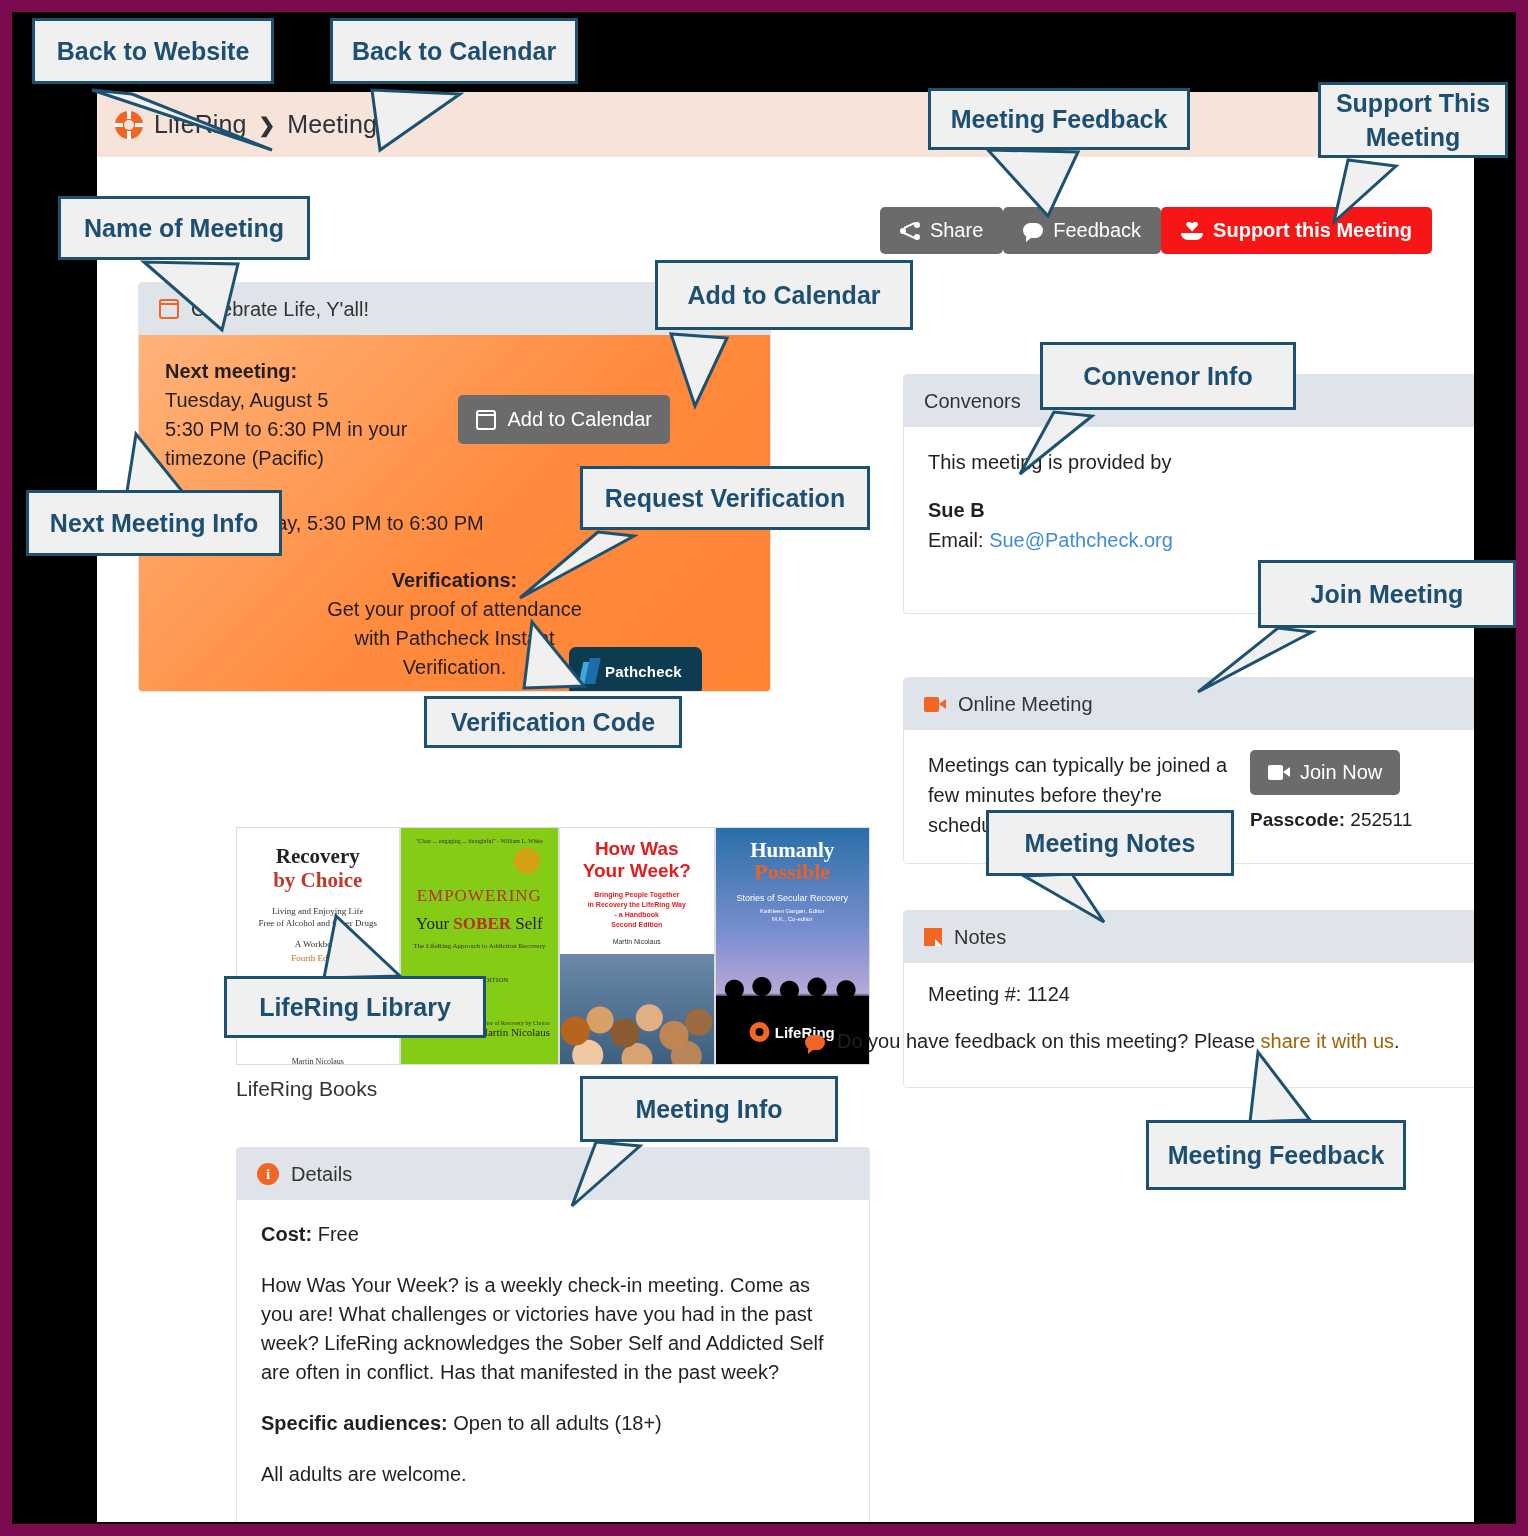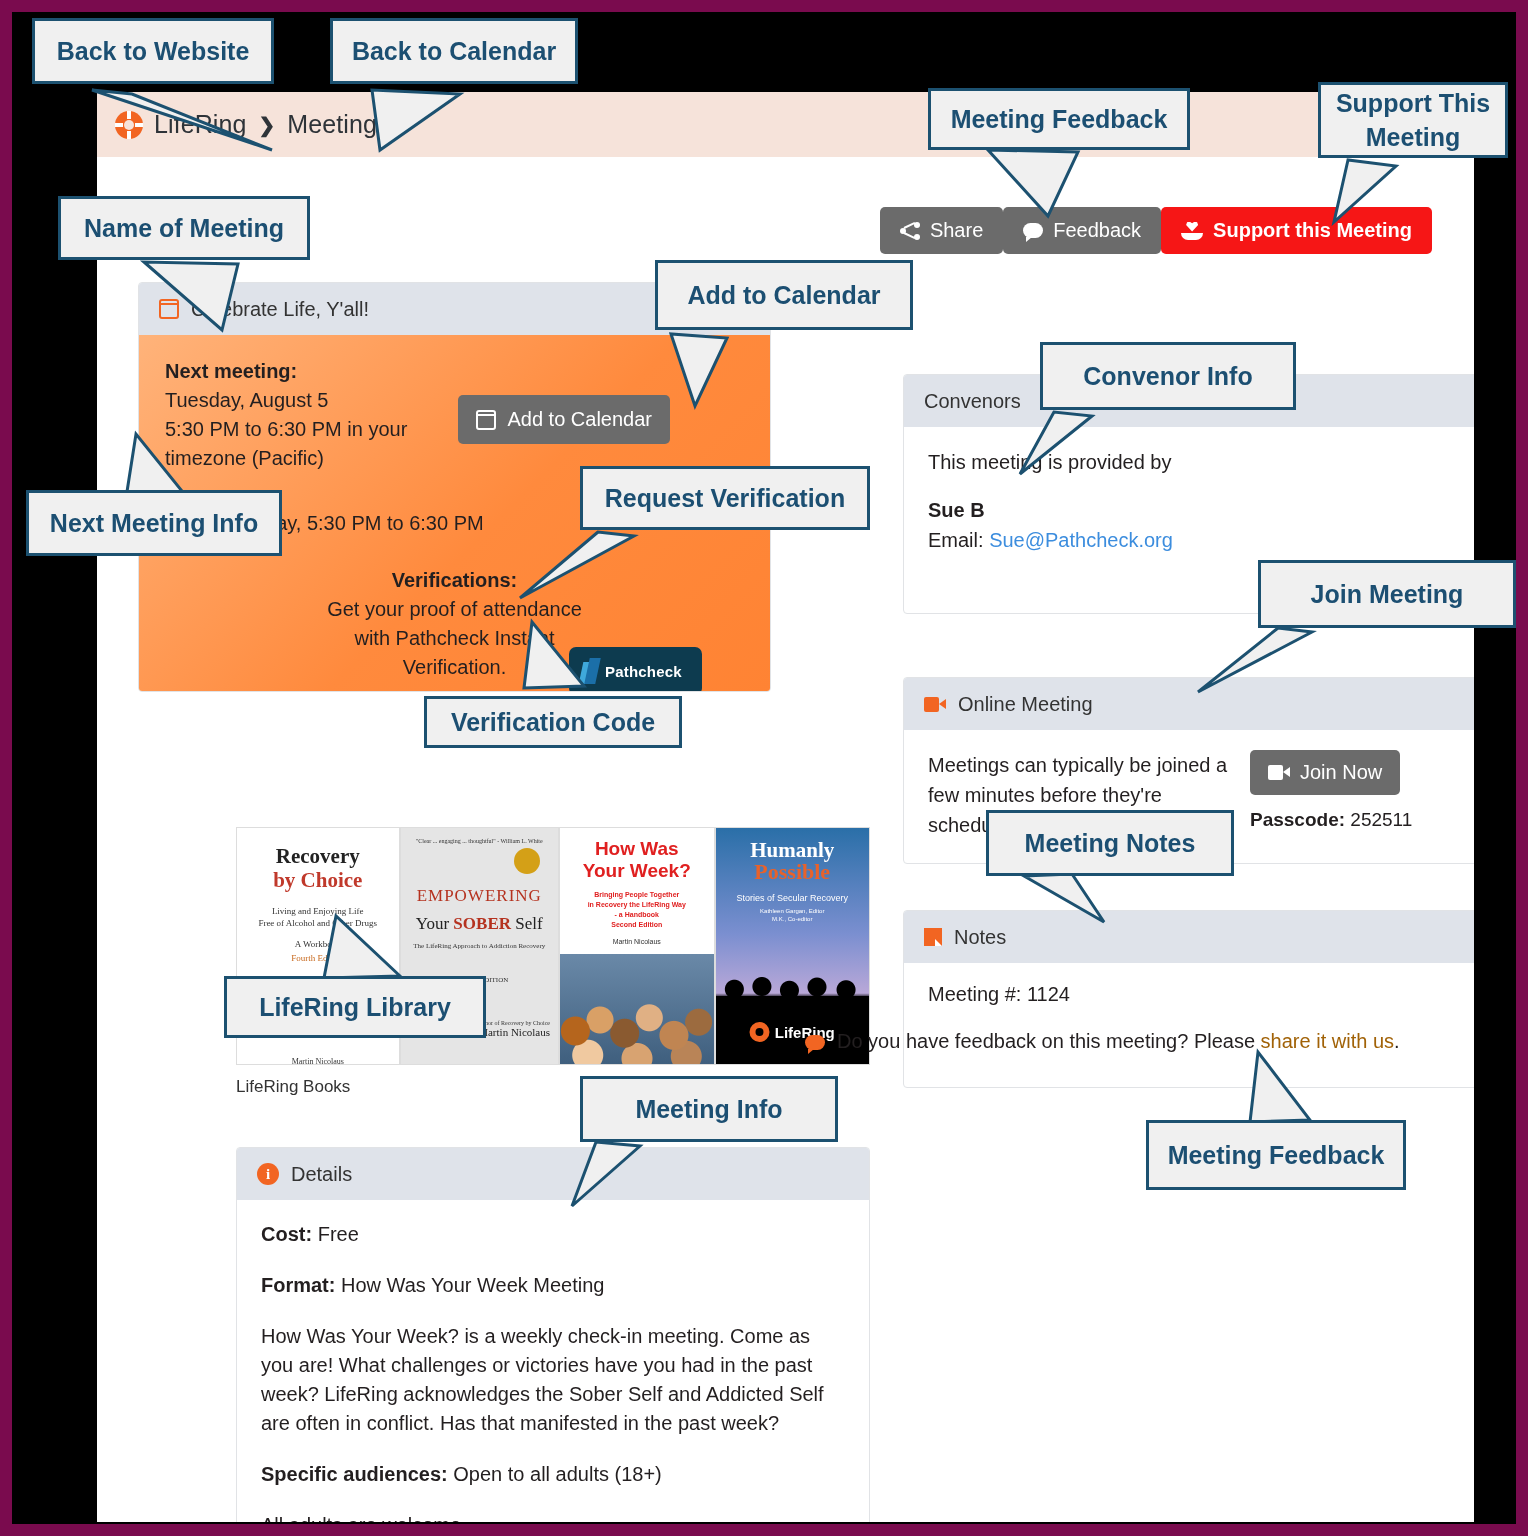--- a/index.html
+++ b/index.html
@@ -128,32 +128,32 @@
   #pathcheck .pc-mark .b {
     position:absolute; left:8px; top:0px; width:11px;height:26px;
     background:#1b6fa8; transform:skewX(-12deg);
   }
   #pathcheck .pc-text { color:#fff; font-size:15px; font-weight:bold; letter-spacing:.2px;}
 
   
   #books { position:absolute; left:139px; top:735px; width:634px; }
   #book-row { display:flex; height:238px; }
   .book { flex:1; border:1px solid #ddd; overflow:hidden; position:relative; background:#fff;}
-  #books-caption { font-size:17px; color:#333; margin-top:12px; }
+  #books-caption { font-size:21px; color:#333; margin-top:12px; }
   
   #bk1 { background:#fff; padding:16px 10px; }
   #bk1 .t1 { font-family:"Liberation Serif", serif; font-size:21px; color:#222; font-weight:bold; text-align:center; line-height:24px;}
   #bk1 .t2 { font-family:"Liberation Serif", serif; font-size:21px; color:#c0392b; font-weight:bold; text-align:center;}
   #bk1 .t3 { font-family:"Liberation Serif", serif; font-size:9px; color:#333; text-align:center; margin-top:12px; line-height:12px;}
   #bk1 .t4 { font-family:"Liberation Serif", serif; font-size:9px; color:#333; text-align:center; margin-top:10px;}
   #bk1 .t5 { font-family:"Liberation Serif", serif; font-size:9px; color:#c86a1f; text-align:center; margin-top:4px;}
   #bk1 .lr { width:58px;height:50px;margin:14px auto 0; border:2px solid #555; border-radius:50%; }
   #bk1 .t6 { font-family:"Liberation Serif", serif; font-size:8px; color:#333; text-align:center; margin-top:30px;}
   
-  #bk2 { background:#e5e5e5; padding:10px 8px;}
+  #bk2 { background:#84cc16; padding:10px 8px;}
   #bk2 .q { font-family:"Liberation Serif", serif; font-size:6px; color:#333; text-align:center;}
   #bk2 .seal { width:26px;height:26px;border-radius:50%;background:#d4a017; margin:4px 10px 0 auto;}
   #bk2 .e1 { font-family:"Liberation Serif", serif; font-size:17px; color:#b5321f; text-align:center; letter-spacing:1px; margin-top:12px;}
   #bk2 .e2 { font-family:"Liberation Serif", serif; font-size:17px; color:#222; text-align:center; margin-top:8px;}
   #bk2 .e2 b { color:#b5321f; }
   #bk2 .e3 { font-family:"Liberation Serif", serif; font-size:7px; color:#333; text-align:center; margin-top:8px;}
   #bk2 .e4 { font-family:"Liberation Serif", serif; font-size:7px; color:#333; text-align:center; margin-top:26px;}
   #bk2 .e5 { font-family:"Liberation Serif", serif; font-size:6px; color:#333; text-align:right; margin-top:36px;}
   #bk2 .e6 { font-family:"Liberation Serif", serif; font-size:11px; color:#222; text-align:right;}
   
@@ -407,22 +407,20 @@
   </div>
 
   <div class="card" id="details-card">
     <div class="card-head">
       <span class="info-ico">i</span>
       <span>Details</span>
     </div>
     <div class="card-body">
       <p><b>Cost:</b>
         <span>Free</span></p>
-      <p><b>Format:</b>
-        <span>How Was Your Week Meeting</span></p>
       <p>How Was Your Week? is a weekly check-in meeting. Come as you are! What challenges or victories have you had in the past week? LifeRing acknowledges the Sober Self and Addicted Self are often in conflict. Has that manifested in the past week?</p>
       <p><b>Specific audiences:</b>
         <span>Open to all adults (18+)</span></p>
       <p>All adults are welcome.</p>
 
     </div>
   </div>
 
   <div class="card" id="convenor-card">
     <div class="card-head">

